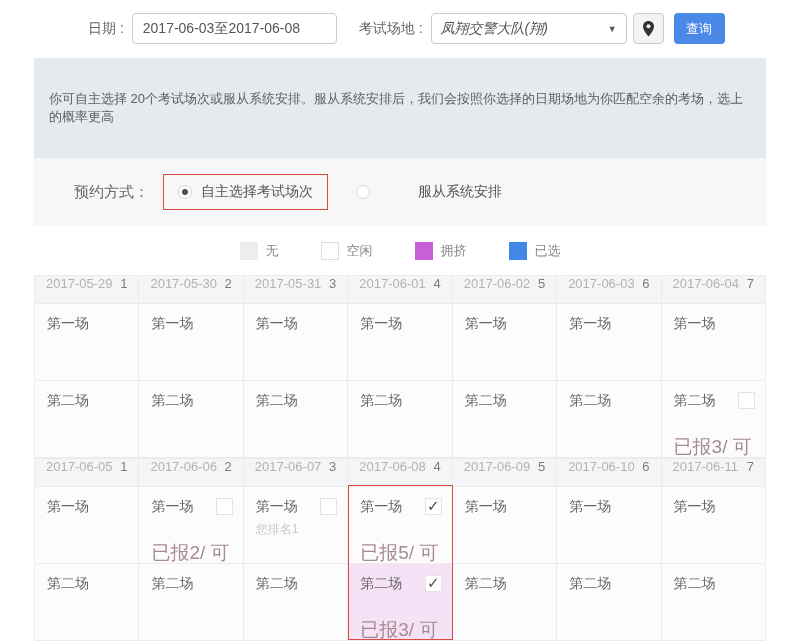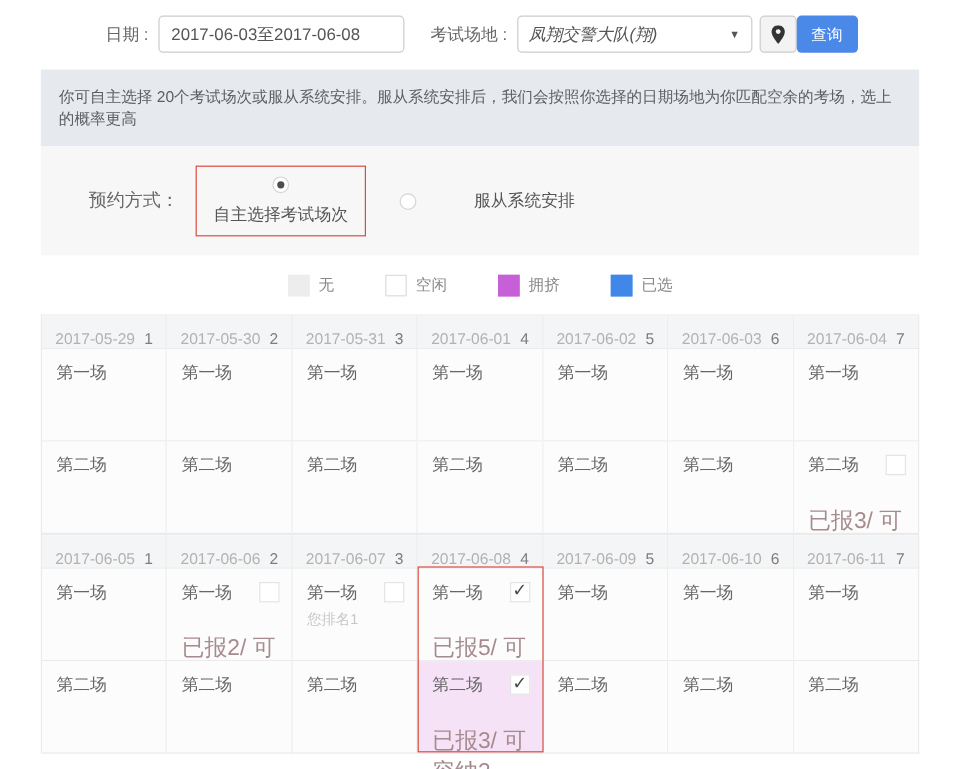--- a/index.html
+++ b/index.html
@@ -13,49 +13,49 @@
     padding:0 10px; font-size:14px; color:#555; background:#fff; outline:none;
     font-family:inherit; }
   .venue-label { margin-left:22px; }
   .select-box { width:196px; height:31px; border:1px solid #ccc; border-radius:4px;
     background:#fff; display:flex; align-items:center; justify-content:space-between;
     padding:0 9px; font-size:14px; color:#555; cursor:pointer;font-style:italic; }
   .select-caret { font-size:9px; color:#555; }
   .pin-btn { width:31px; height:31px; margin-left:6px; border:1px solid #ccc;
     border-radius:4px; background:#f3f3f3; display:flex; align-items:center;
     justify-content:center; cursor:pointer; }
-  .search-btn { width:51px; height:31px; border:none; border-radius:4px;
+  .search-btn { margin-left:10px; width:51px; height:31px; border:none; border-radius:4px;
     background:#4a89e8; color:#fff; font-size:13px; cursor:pointer; font-family:inherit; }
 
   
   .panel { margin:14px 34px 0 34px; }
-  .notice { background:#e6e9ed; color:#5b6065; font-size:13px; padding:14px 15px;margin-top:12px; }
+  .notice { background:#e6e9ed; color:#5b6065; font-size:13px; padding:32px 15px;margin-top:12px; }
   .booking { background:#f7f7f8; padding:16px 0 16px 40px; display:flex; align-items:center; }
   .booking-label { font-size:15px; color:#666; margin-right:14px; }
   .option { display:flex; align-items:center; gap:9px; font-size:14px; color:#555; }
-  .option-boxed { border:1px solid #dc4b40; padding:8px 14px;flex-direction:column; }
+  .option-boxed { border:1px solid #dc4b40; padding:8px 14px; }
   .option + .option { margin-left:28px;gap:48px; }
   .radio { width:14px; height:14px; border-radius:50%; background:#fff;
     border:1px solid #d5d5d5; position:relative; flex:0 0 auto; }
   .radio.sel::after { content:""; position:absolute; left:3px; top:3px; width:6px;
     height:6px; border-radius:50%; background:#4d4d4d; }
 
   
   .legend { display:flex; justify-content:center; align-items:center; gap:42px;
     padding:16px 0 15px; background:#fff; }
   .legend-item { display:flex; align-items:center; gap:8px; font-size:13px; color:#888; }
   .swatch { width:18px; height:18px; border:1px solid transparent; }
 
   
   .calendar { position:relative; }
   .cal-grid { display:grid; grid-template-columns:repeat(7,1fr);
     border-top:1px solid #ebebeb; border-left:1px solid #ebebeb; }
   .hdr-cell { height:28px; background:#f4f5f6; border-right:1px solid #ebebeb;
     border-bottom:1px solid #ebebeb; display:flex; justify-content:space-between;
-    align-items:flex-end; padding:0 11px; font-size:13px; }
+    align-items:flex-start; padding:0 11px; font-size:13px; }
   .hdr-date { color:#b2b2b2; } .hdr-day { color:#7d7d7d; }
   .body-cell { height:77px; background:#fcfcfc; border-right:1px solid #ebebeb;
     border-bottom:1px solid #ebebeb; padding:11px 10px 0 12px; font-size:14px;
     color:#666; cursor:pointer; }
   .body-cell.busy { background:#f6e2f6; }
   .cell-top { display:flex; justify-content:space-between; align-items:flex-start; }
   .cell-info { margin-top:24px; font-size:19px; color:#a68b8e; }
   .cell-rank { margin-top:5px; font-size:12px; color:#c6c6c6; }
   .checkbox { width:17px; height:17px; background:#fff; border:1px solid #e4e4e4;
     display:flex; align-items:center; justify-content:center; cursor:pointer; }

